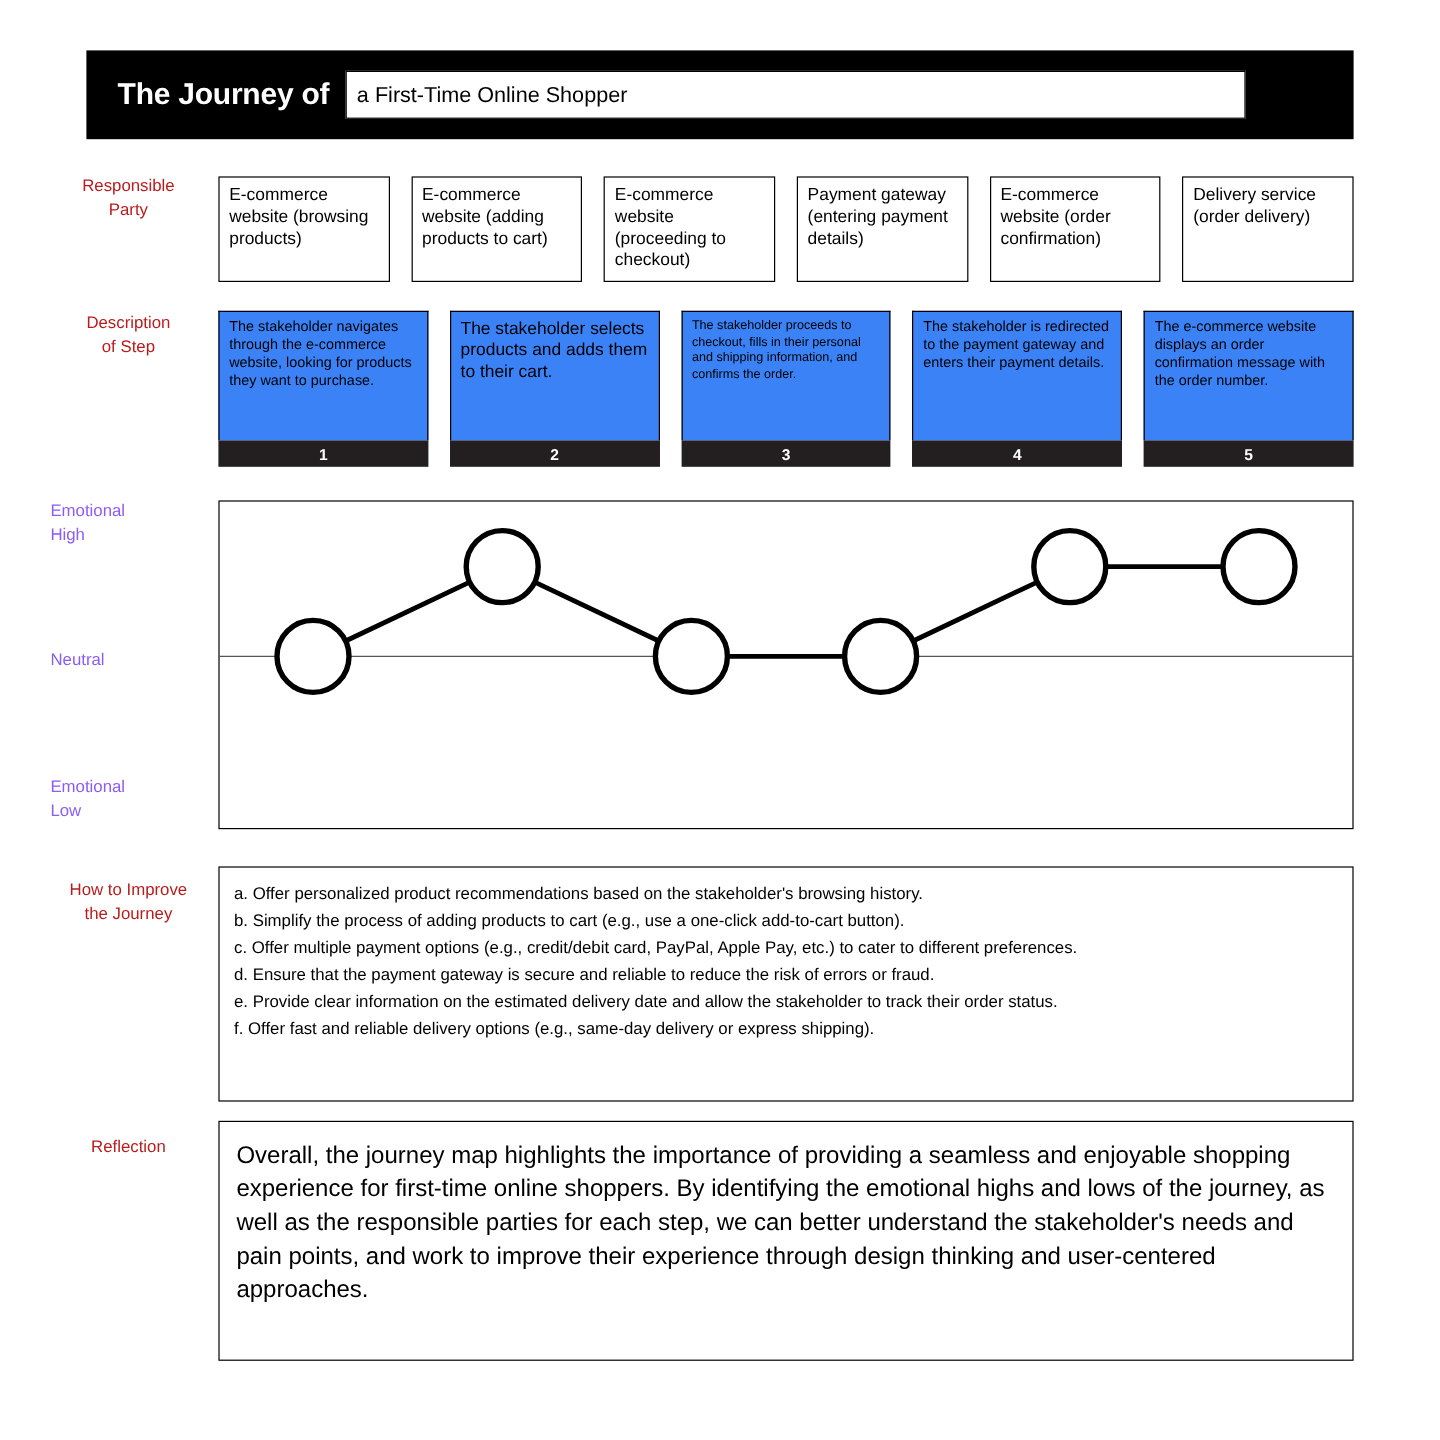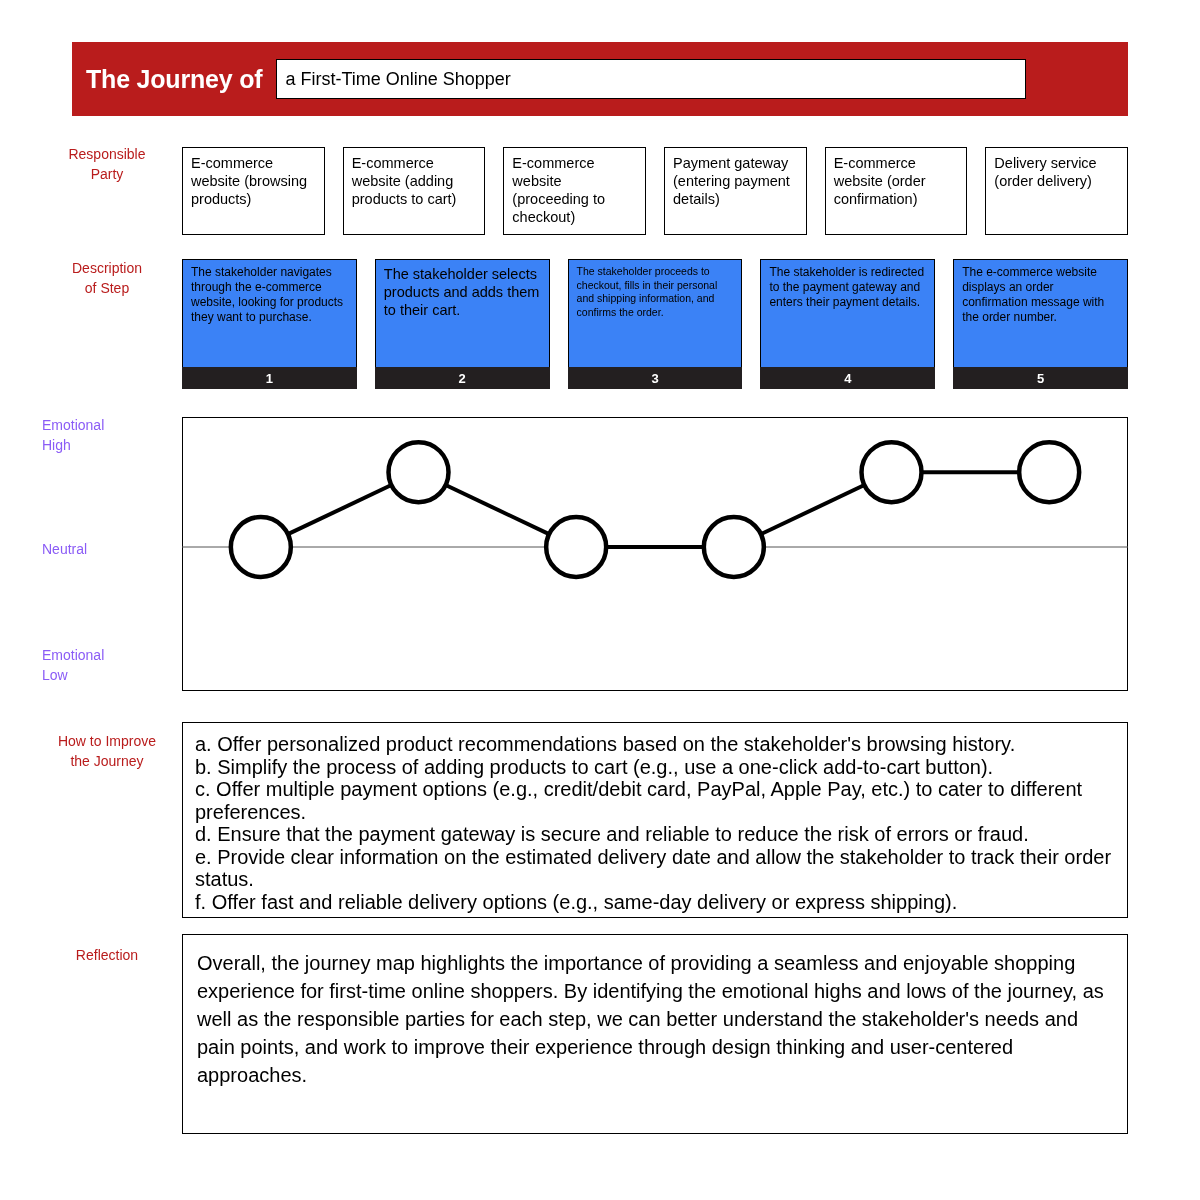--- a/index.html
+++ b/index.html
@@ -14,24 +14,24 @@
     position: relative;
     width: 1200px; height: 1200px;
     overflow: hidden;
   }
 
   
   .header-bar {
     position: absolute;
     left: 72px; top: 42px;
     width: 1056px; height: 74px;
-    background: #b91c1c;
+    background: #000000;
     display: flex;
     align-items: center;
-    padding: 0 14px 0 14px;
+    padding: 0 14px 0 26px;
   }
   .header-title {
     color: #ffffff;
     font-size: 25px;
     font-weight: bold;
     letter-spacing: -0.2px;
     white-space: nowrap;
     margin-right: 14px;
   }
   .header-input {
@@ -153,21 +153,21 @@
   
   .improve-box {
     position: absolute;
     left: 182px; top: 722px;
     width: 946px; height: 196px;
     border: 1.5px solid #000000;
     background: #ffffff;
     padding: 10px 12px 8px 12px;
   }
   .improve-item {
-    font-size: 20px;
+    font-size: 14px;
     line-height: 22.5px;
     color: #000000;
   }
 
   
   .reflect-box {
     position: absolute;
     left: 182px; top: 934px;
     width: 946px; height: 200px;
     border: 1.5px solid #000000;

